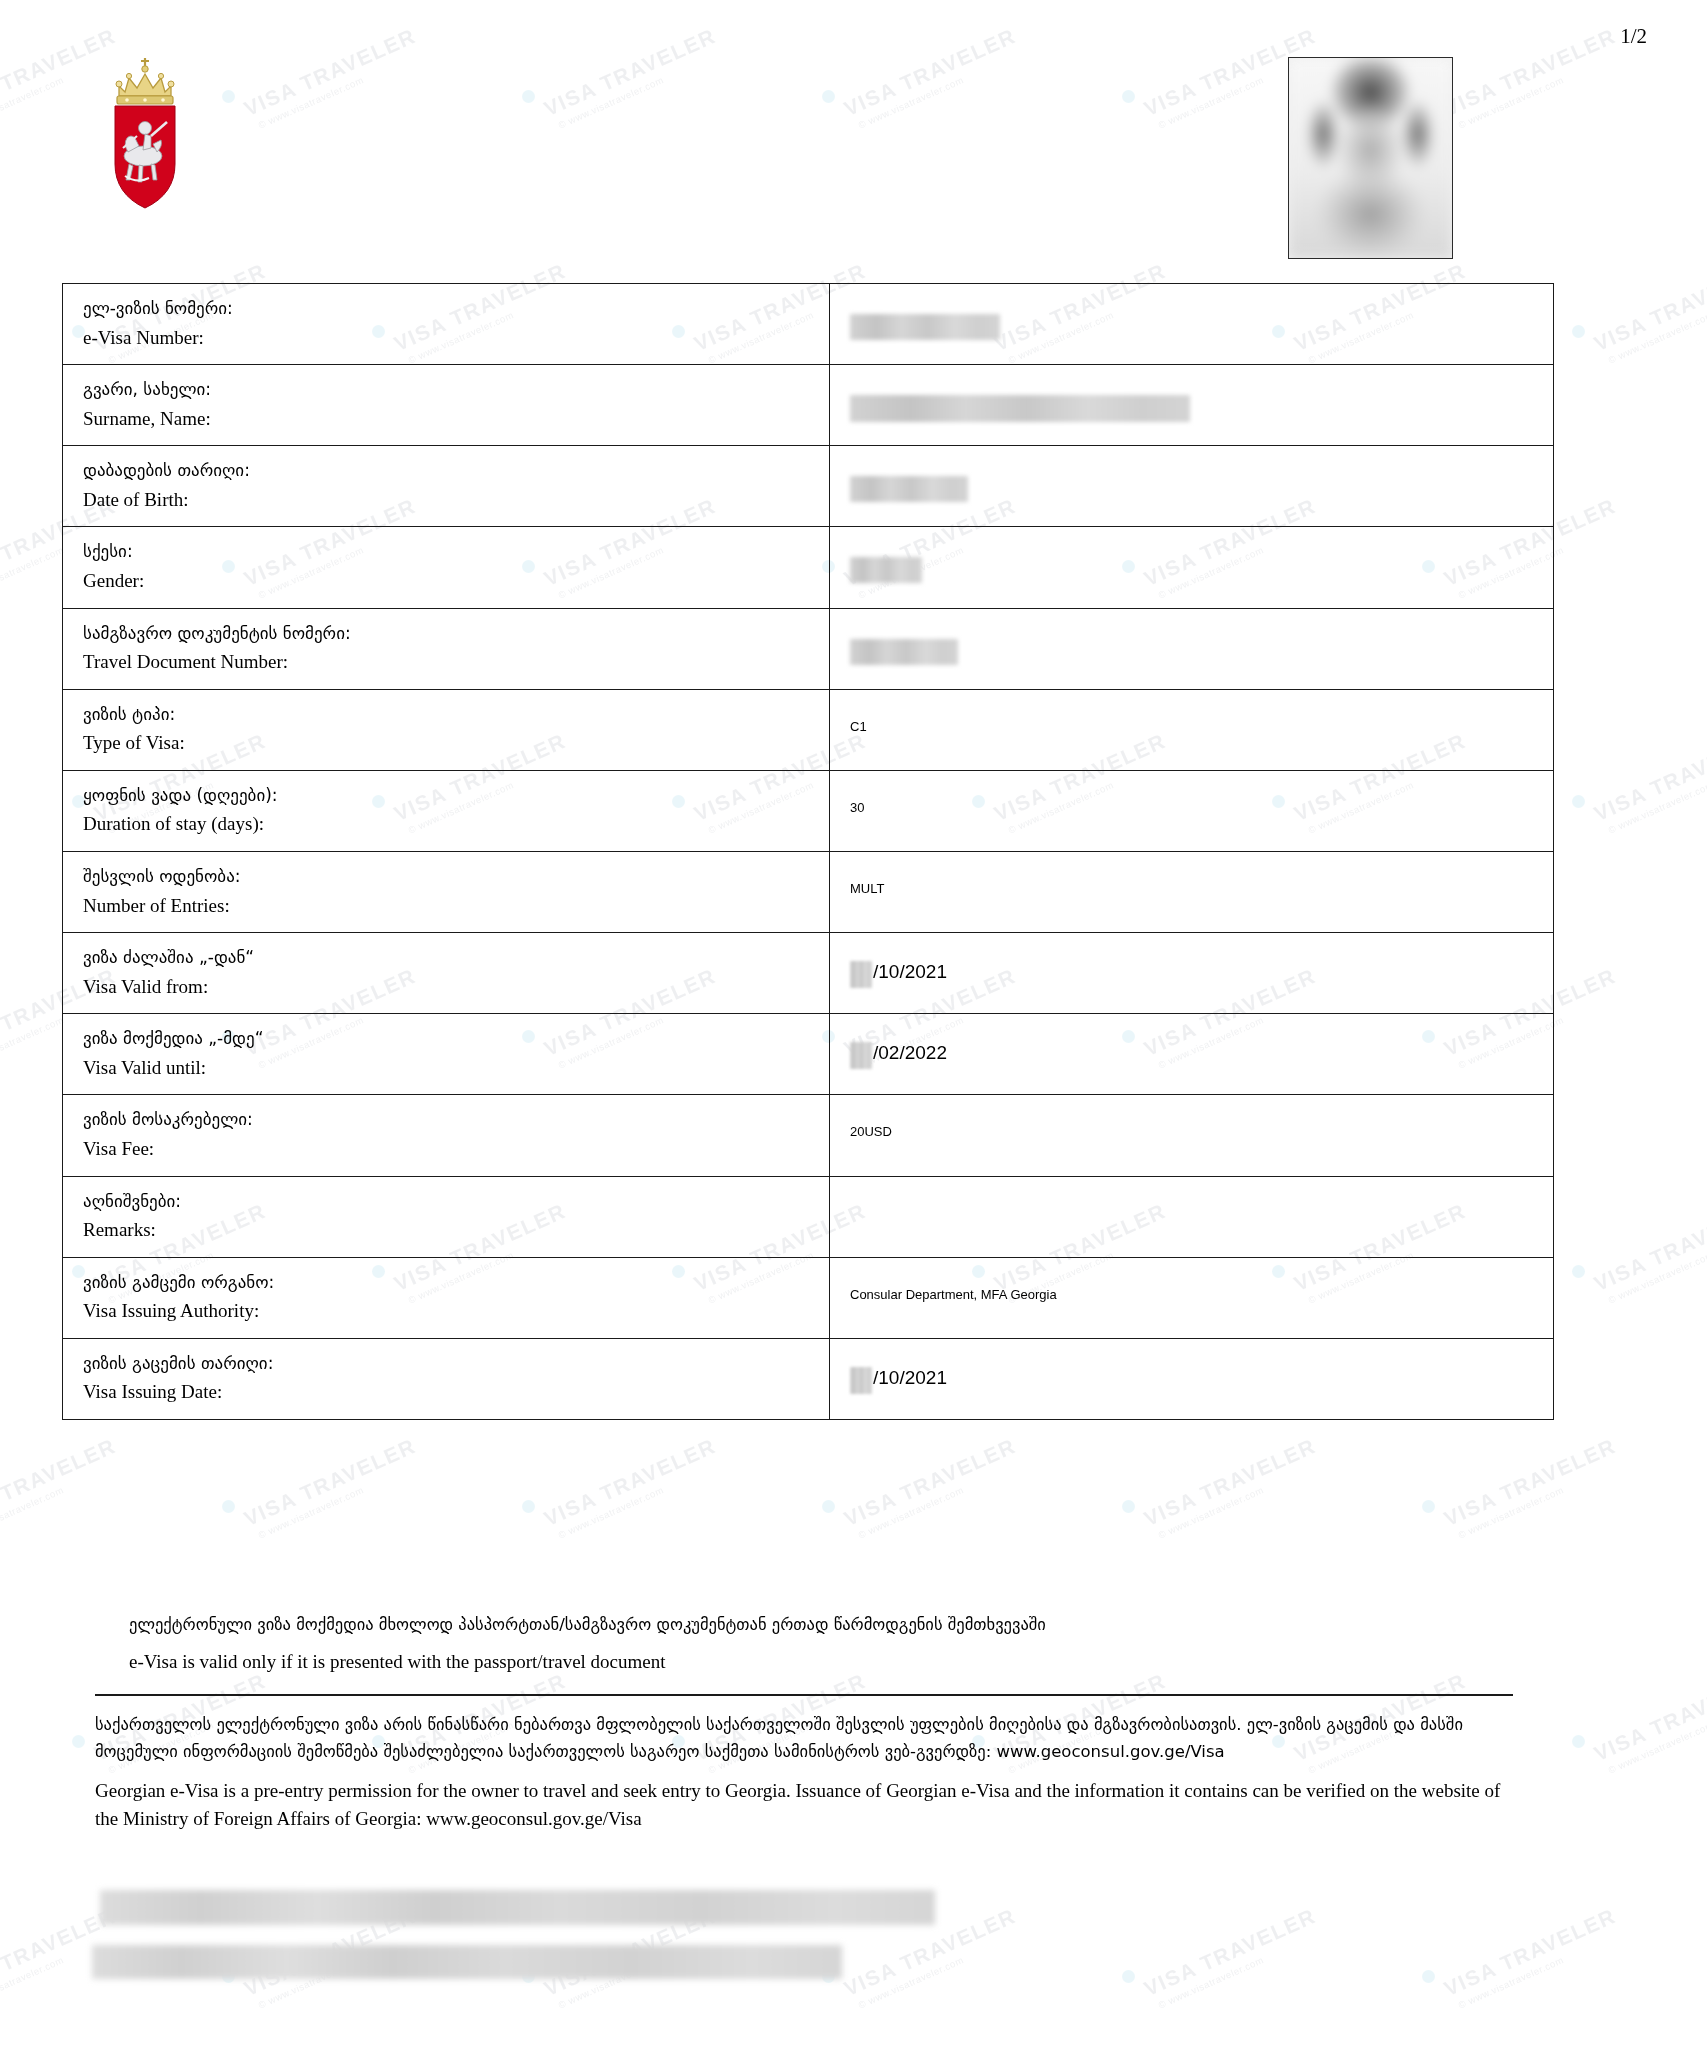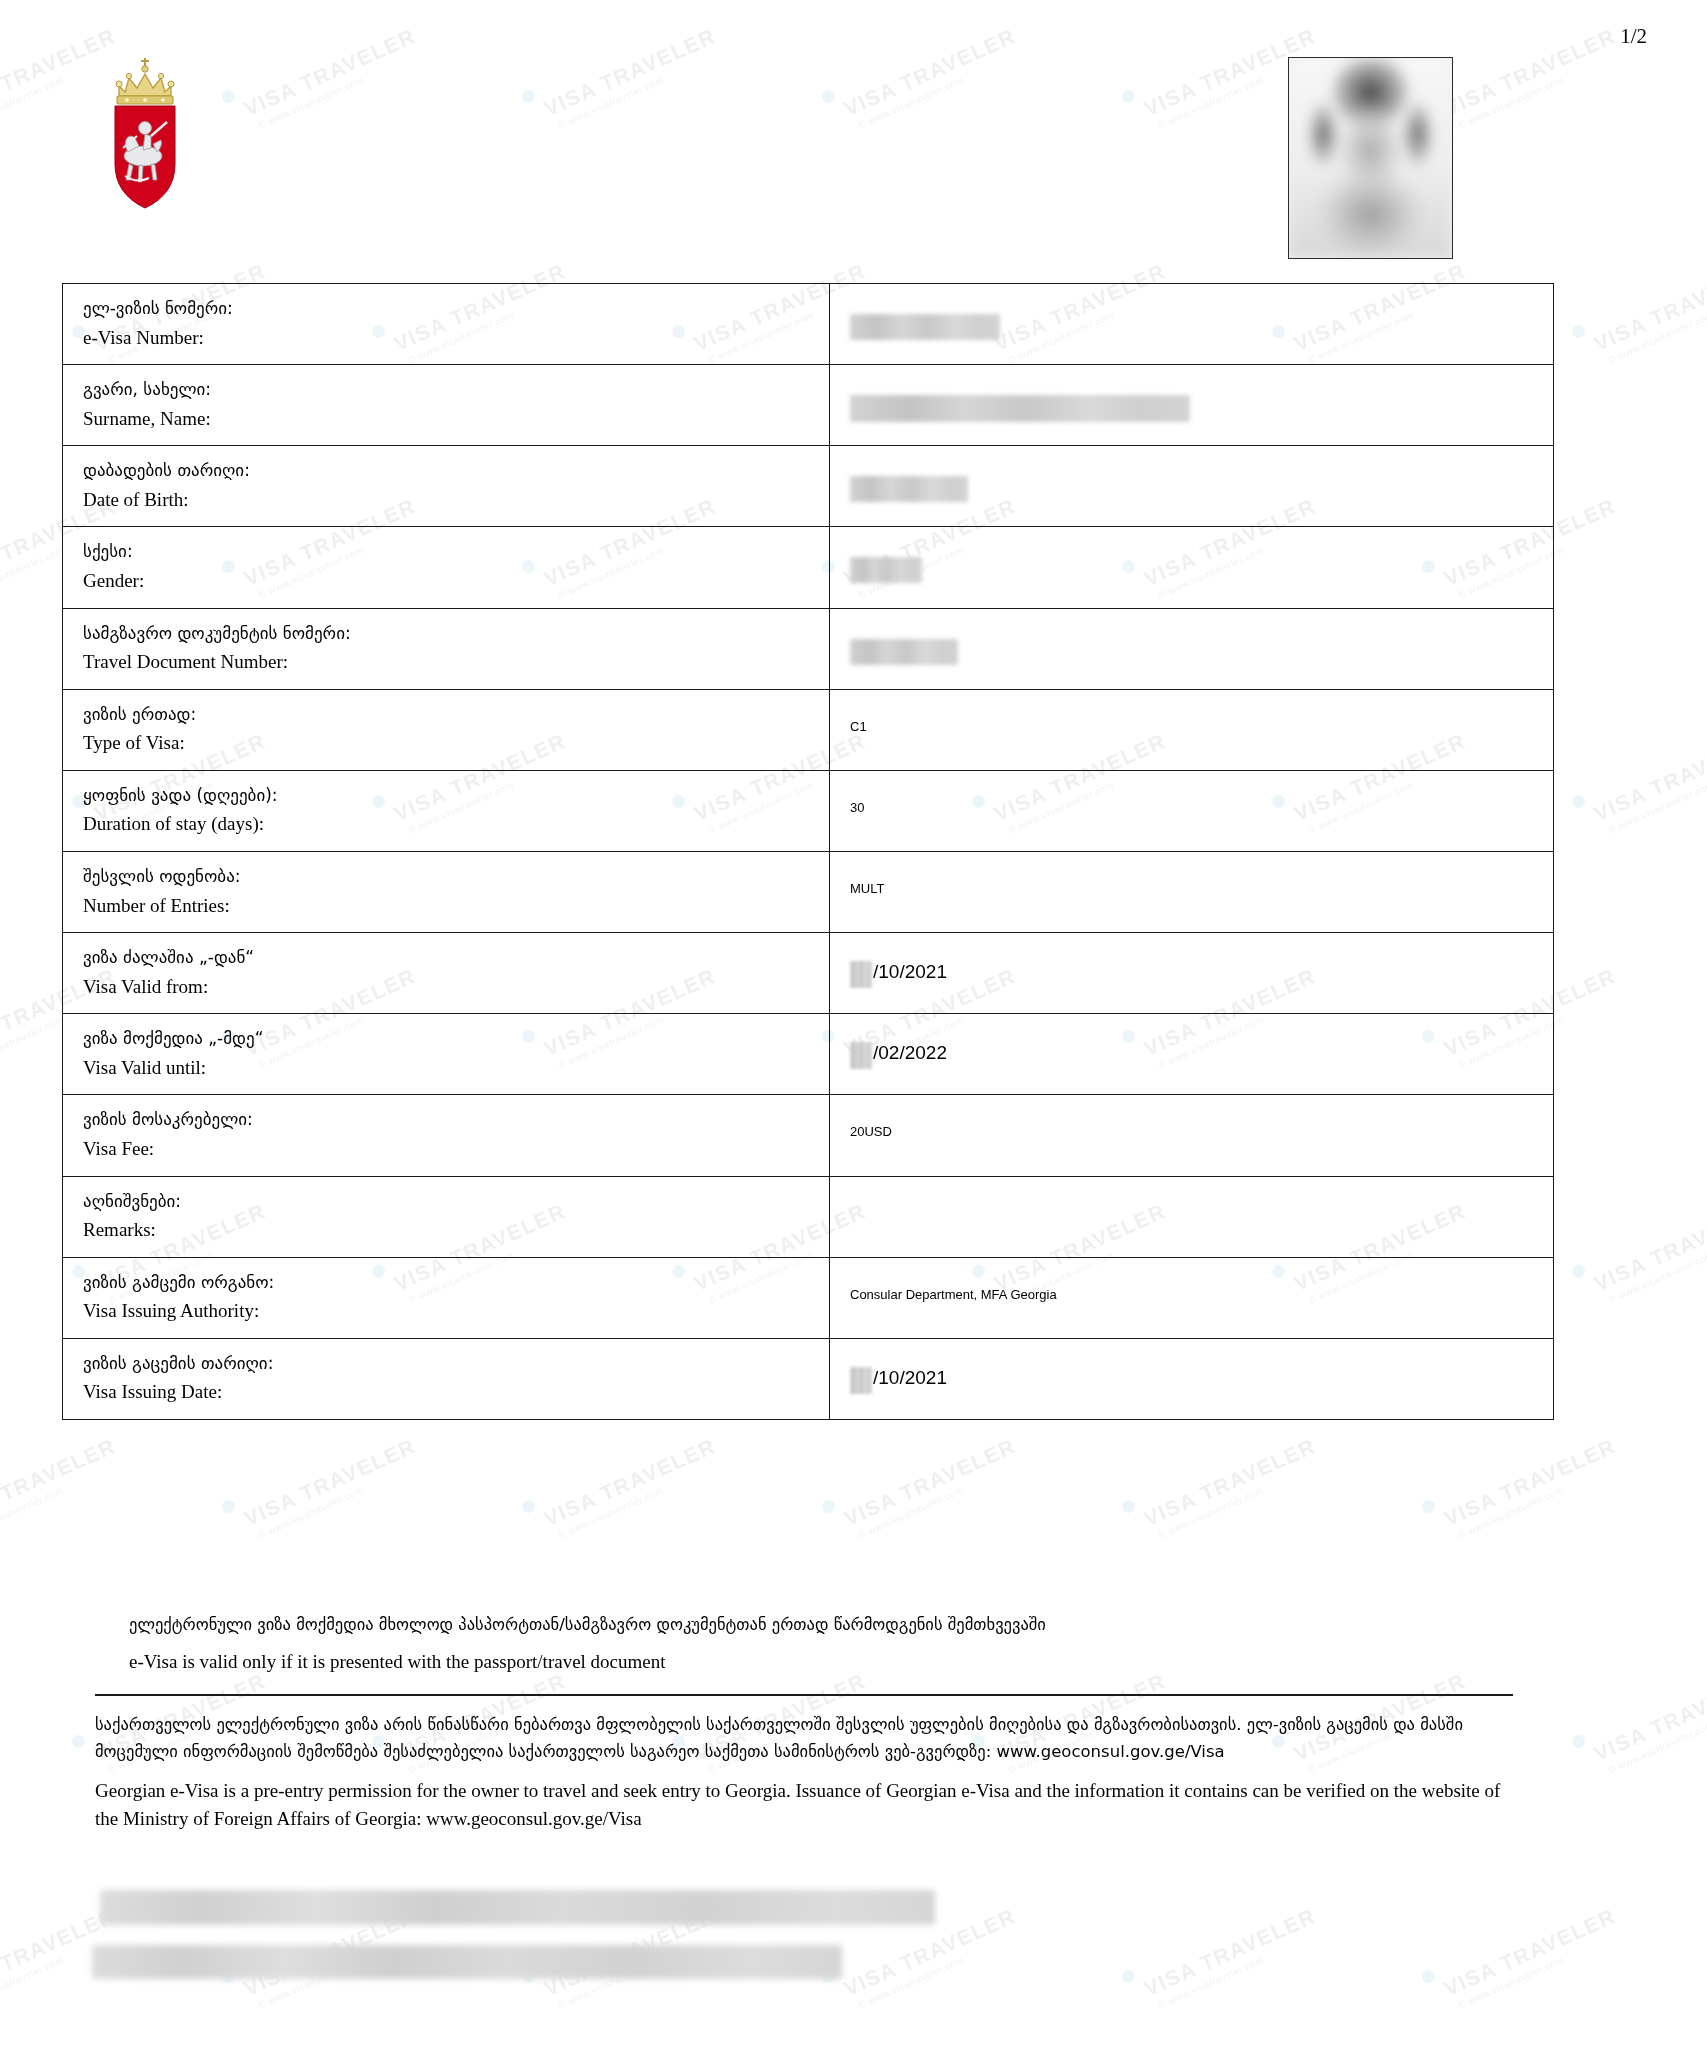--- a/index.html
+++ b/index.html
@@ -573,21 +573,21 @@
         </tr>
         <tr>
           <td class="label-cell">
             <div class="lbl-ka">სამგზავრო დოკუმენტის ნომერი:</div>
             <div class="lbl-en">Travel Document Number:</div>
           </td>
           <td><span class="redact r-doc"></span></td>
         </tr>
         <tr>
           <td class="label-cell">
-            <div class="lbl-ka">ვიზის ერთად:</div>
+            <div class="lbl-ka">ვიზის ტიპი:</div>
             <div class="lbl-en">Type of Visa:</div>
           </td>
           <td>
             <div class="val">C1</div>
           </td>
         </tr>
         <tr>
           <td class="label-cell">
             <div class="lbl-ka">ყოფნის ვადა (დღეები):</div>
             <div class="lbl-en">Duration of stay (days):</div>

